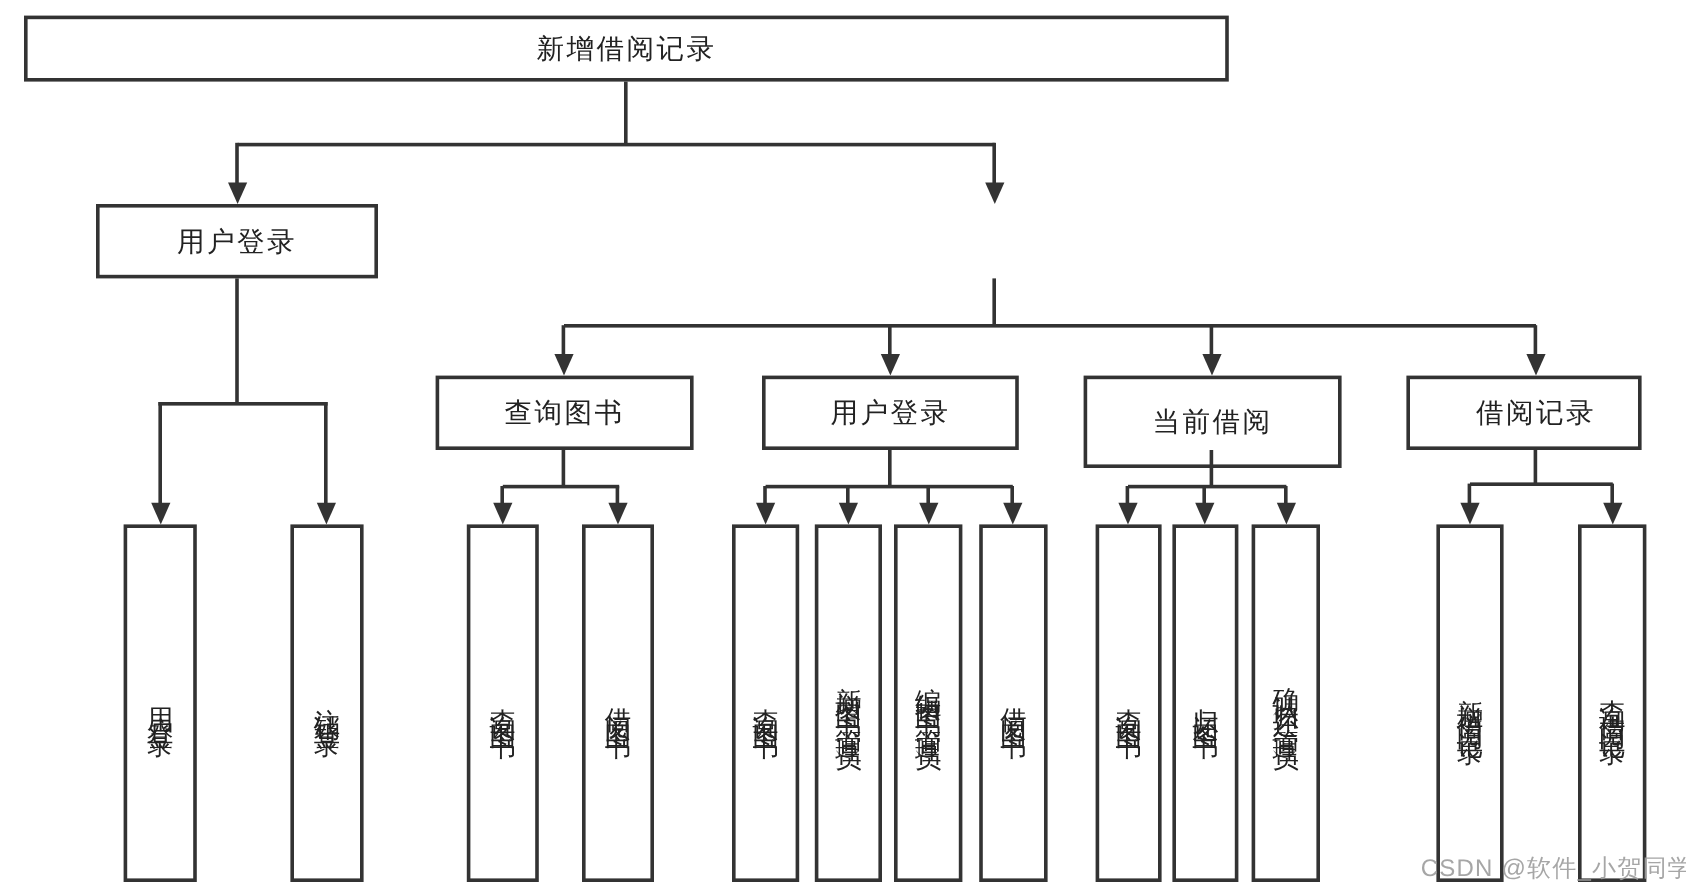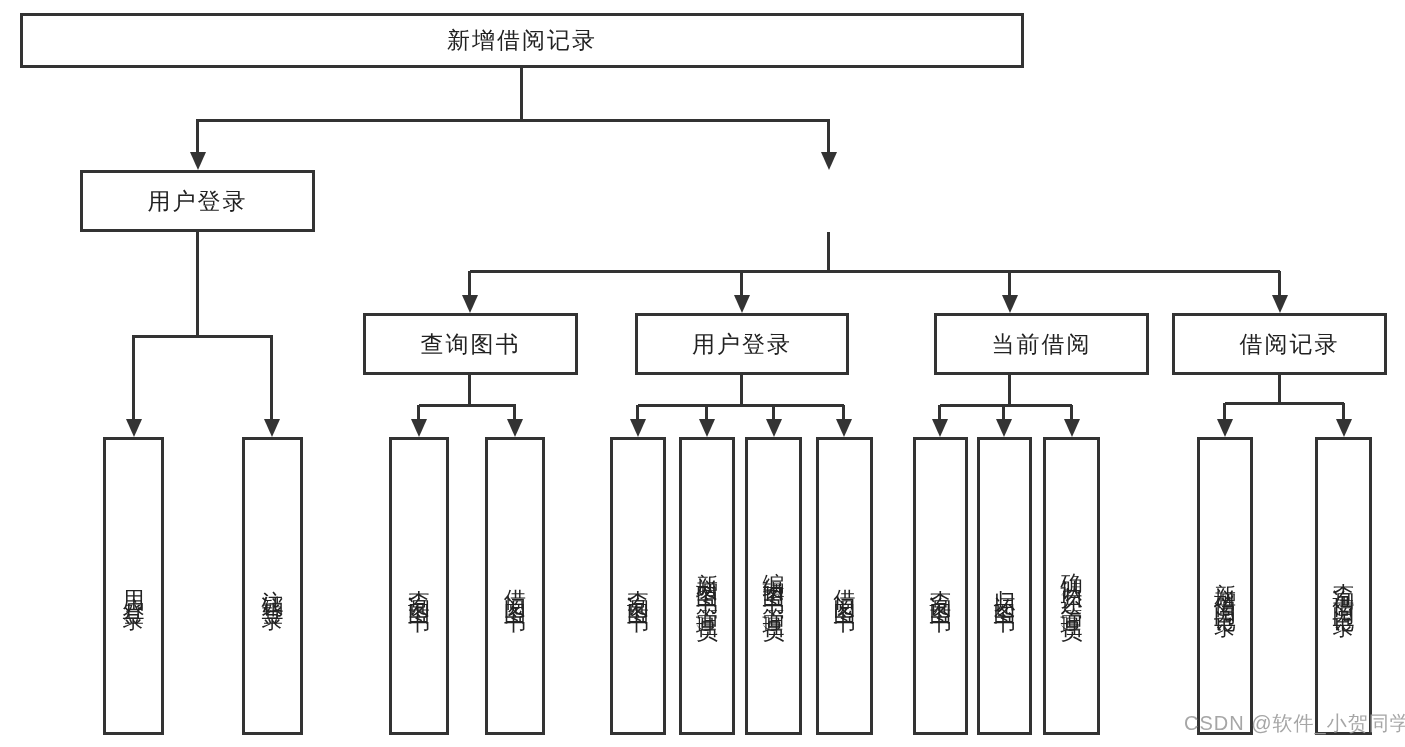--- a/index.html
+++ b/index.html
@@ -41,24 +41,24 @@
   <div class="box" style="left:80px; top:170px; width:235px; height:62px;">
     <span>用户登录</span>
   </div>
 
   <div class="box" style="left:363px; top:313px; width:215px; height:62px;">
     <span>查询图书</span>
   </div>
   <div class="box" style="left:635px; top:313px; width:214px; height:62px;">
     <span>用户登录</span>
   </div>
-  <div class="box" style="left:903px; top:313px; width:215px; height:62px;margin-left:31px;">
+  <div class="box" style="left:903px; top:313px; width:215px; height:77px;">
     <span>当前借阅</span>
   </div>
-  <div class="box" style="left:1172px; top:313px; width:215px; height:62px;padding-left:20px;">
+  <div class="box" style="left:1172px; top:313px; width:196px; height:62px;padding-left:20px;">
     <span>借阅记录</span>
   </div>
 
   <div class="box" style="left:103px; top:437px; width:61px; height:298px;">
     <span class="vlabel">用户登录</span>
   </div>
   <div class="box" style="left:242px; top:437px; width:61px; height:298px;">
     <span class="vlabel">注销登录</span>
   </div>
 

